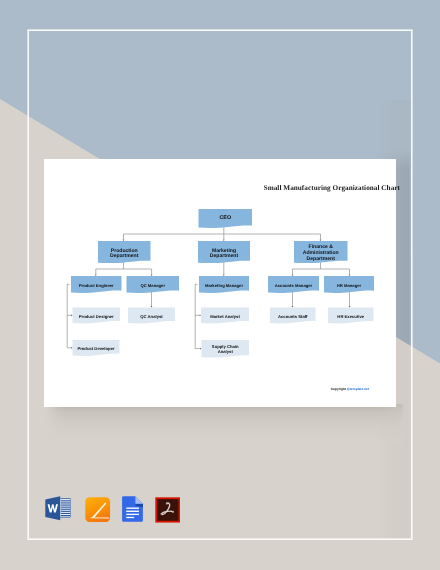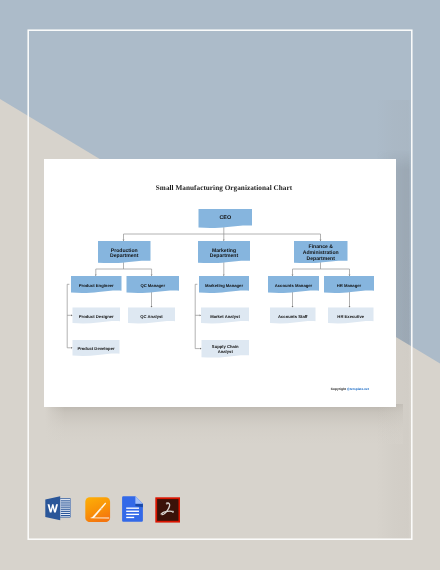--- a/index.html
+++ b/index.html
@@ -1,21 +1,21 @@
 <!DOCTYPE html>
 <html><head>
 <meta charset="utf-8">
 <style>
   html,body{margin:0;padding:0;}
   *{-webkit-font-smoothing:antialiased;text-rendering:geometricPrecision;}
   body{width:440px;height:570px;overflow:hidden;
        font-family:"Liberation Sans",sans-serif;background:#d7d3cc;}
   #stage{position:relative;width:440px;height:570px;overflow:hidden;}
   .abs{position:absolute;left:0;top:0;}
-  .chart-title{position:absolute;left:48px;top:184px;width:352px;text-align:center;
+  .chart-title{position:absolute;left:48px;top:184px;width:352px;text-align:right;
      font-family:"Liberation Serif",serif;font-weight:bold;font-size:7.2px;
      letter-spacing:0.05px;color:#1a1a1a;}
   .copyright{position:absolute;left:0;top:387px;width:369px;text-align:right;
      font-size:3.2px;font-weight:bold;color:#111;letter-spacing:0.02px;}
   .copyright .lnk{color:#1668c4;}
   .nodelabel{position:absolute;text-align:center;color:#111;font-weight:bold;
      font-size:4.2px;line-height:5.3px;}
   .nodelabel.lvl1{font-size:5.4px;}
   .nodelabel.lvl2{font-size:5.1px;line-height:5.55px;}
   .icons{position:absolute;left:0;top:0;width:440px;height:570px;}

